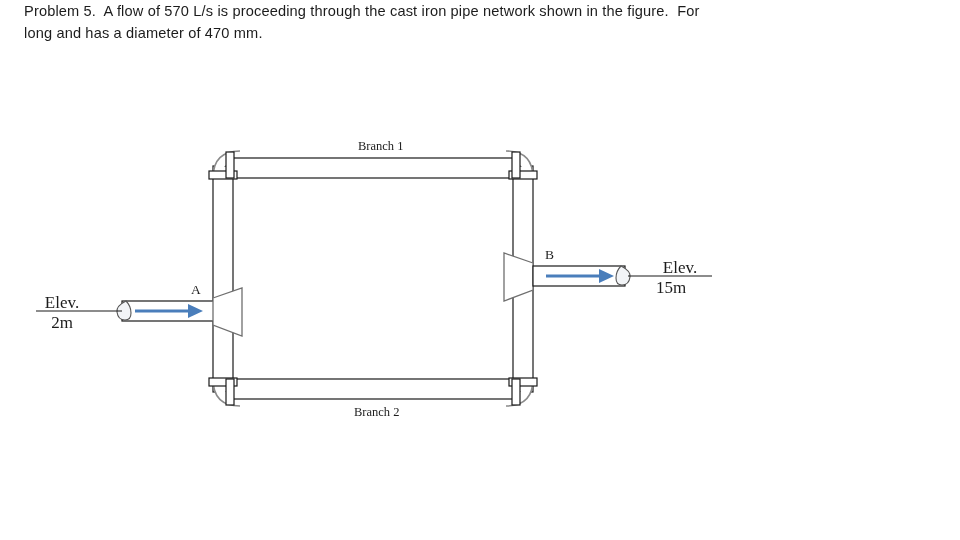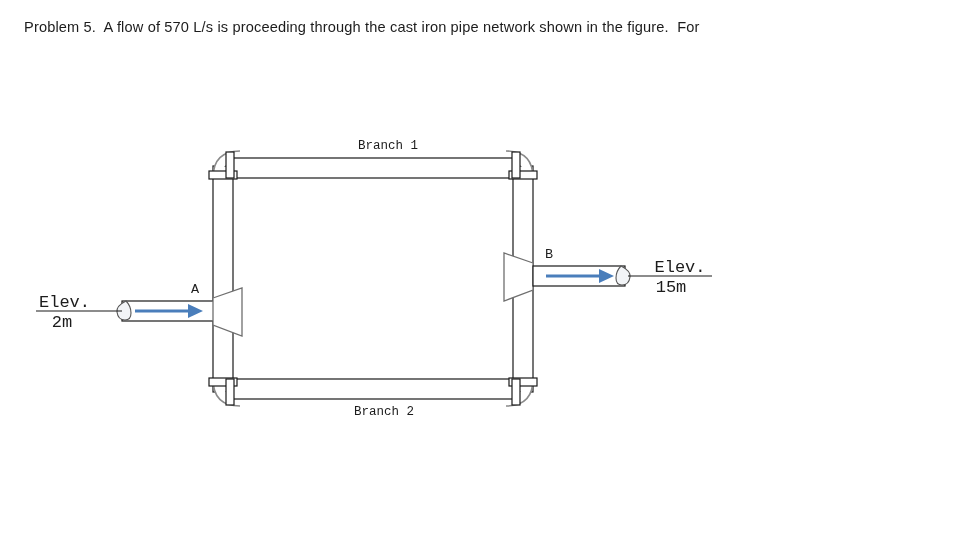--- a/index.html
+++ b/index.html
@@ -11,60 +11,61 @@
     width: 960px;
     height: 540px;
     font-family: "Liberation Sans", sans-serif;
     color: #1a1a1a;
     overflow: hidden;
     position: relative;
   }
   #problem-text {
     position: absolute;
     left: 24px;
-    top: 17px;
+    top: 1px;
     width: 790px;
     font-size: 14.6px;
     line-height: 21.5px;
     color: #1c1c1c;
     letter-spacing: 0.01em;
   }
   #problem-text .line { white-space: pre-wrap; }
   sup { font-size: 0.72em; vertical-align: super; line-height: 0; }
 
   #figure {
     position: absolute;
     left: 0;
     top: 120px;
     width: 960px;
     height: 330px;
   }
   #figure svg { display: block; }
 
   .fig-label {
     position: absolute;
-    font-family: Liberation Mono, monospace;
+    font-family: Liberation Serif, serif;
     font-size: 12.5px;
     color: #1c1c1c;
     white-space: nowrap;
   }
   .node-label {
     font-size: 13.5px;
     color: #1f1f1f;
   }
   .elev-label {
     font-size: 17px;
     text-align: center;
   }
 </style>
 </head>
 <body>
 
 <div id="problem-text">
   <div class="line">Problem 5.  A flow of 570 L/s is proceeding through the cast iron pipe network shown in the figure.  For</div>
+  <div class="line">long and has a diameter of 470 mm.</div>
 </div>
 
 <div id="figure">
 
   <svg width="960" height="330" viewBox="0 0 960 330" xmlns="http://www.w3.org/2000/svg">
 
     <g fill="none" stroke="#1a1a1a" stroke-width="1.2" shape-rendering="geometricPrecision">
 
       <rect x="228" y="38" width="290" height="20" fill="#ffffff" stroke="#1a1a1a"></rect>
 

